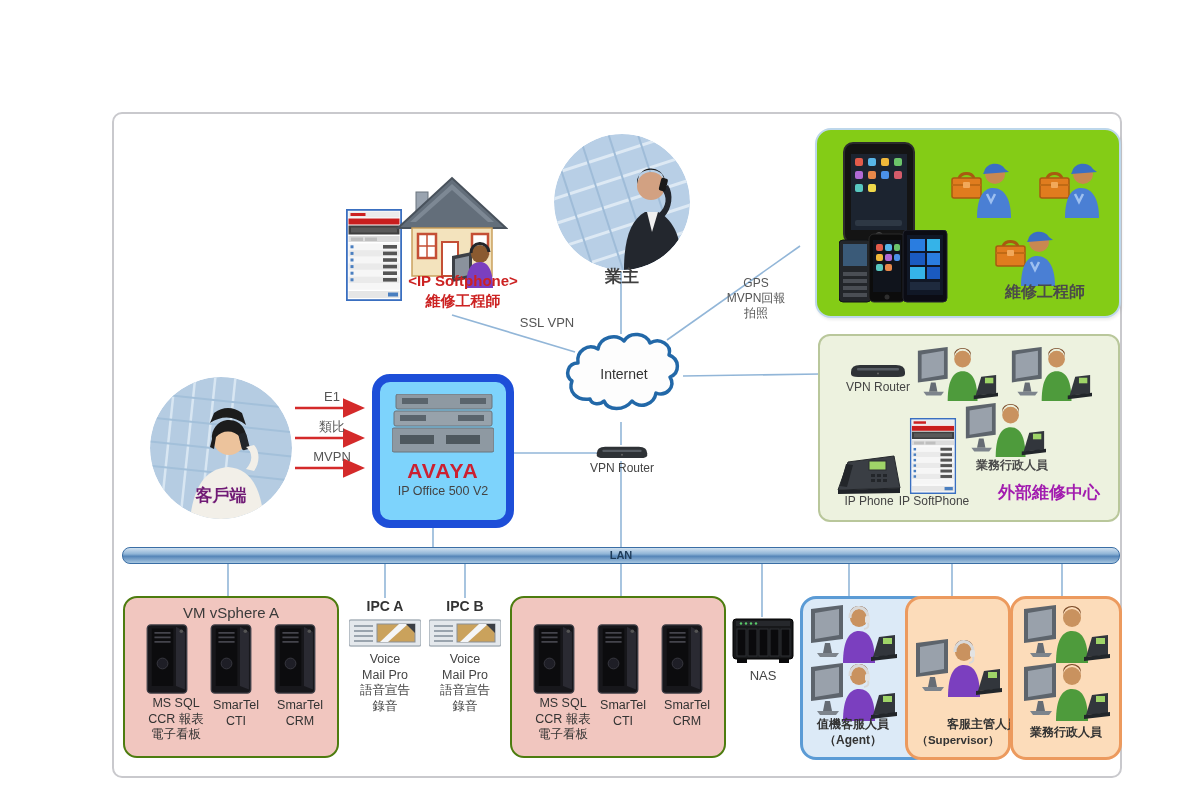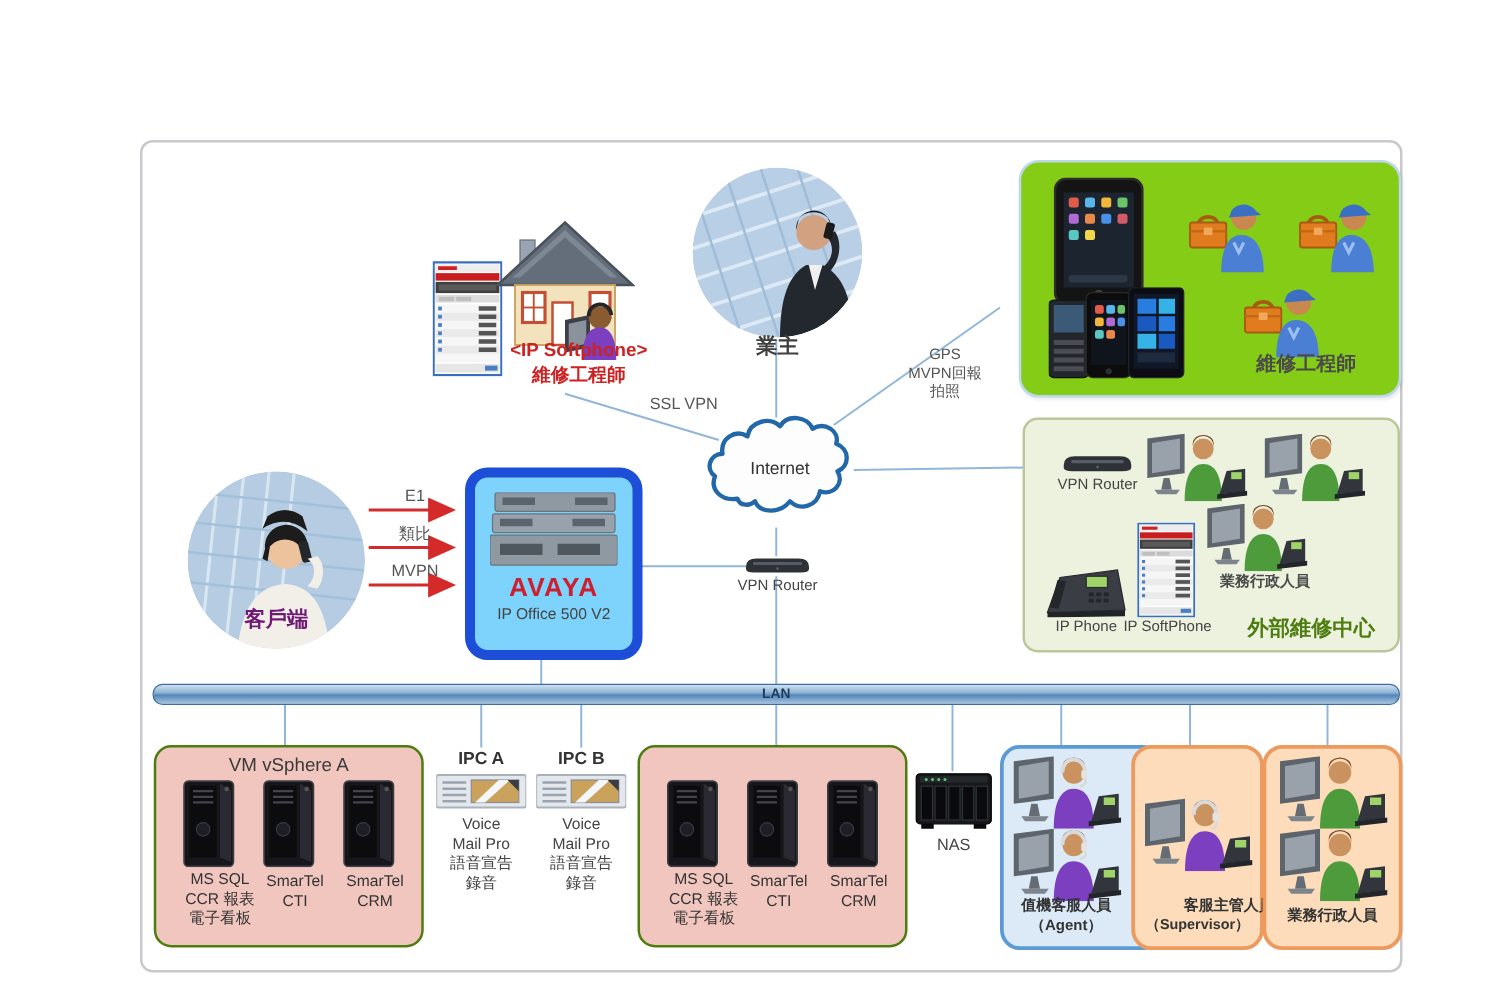--- a/index.html
+++ b/index.html
@@ -371,21 +371,21 @@
     <svg class="abs" style="left:96px;top:10px;color:#4e9b3c" width="82" height="56" viewBox="0 0 88 58">
         <use href="#sym-staff"></use>
       </svg>
     <svg class="abs" style="left:190px;top:10px;color:#4e9b3c" width="82" height="56" viewBox="0 0 88 58">
         <use href="#sym-staff"></use>
       </svg>
     <svg class="abs" style="left:144px;top:66px;color:#4e9b3c" width="82" height="56" viewBox="0 0 88 58">
         <use href="#sym-staff"></use>
       </svg>
     <div class="lbl bold" style="left:142px;top:122px;width:100px;font-size:12px;color:#4a4a4a;">業務行政人員</div>
-    <div class="lbl bold" style="left:166px;top:146px;width:126px;font-size:17px;color:#4d7c0f;margin-top:10px;">外部維修中心</div>
+    <div class="lbl bold" style="left:166px;top:146px;width:126px;font-size:17px;color:#a21caf;">外部維修中心</div>
   </div>
 
   <div class="circle-photo" style="left:150px;top:377px;width:142px;height:142px">
     <svg width="142" height="142" viewBox="0 0 142 142">
       <defs>
           <clipPath id="cliClip">
             <circle cx="71" cy="71" r="71"></circle>
           </clipPath>
         </defs>
       <g clip-path="url(#cliClip)">

